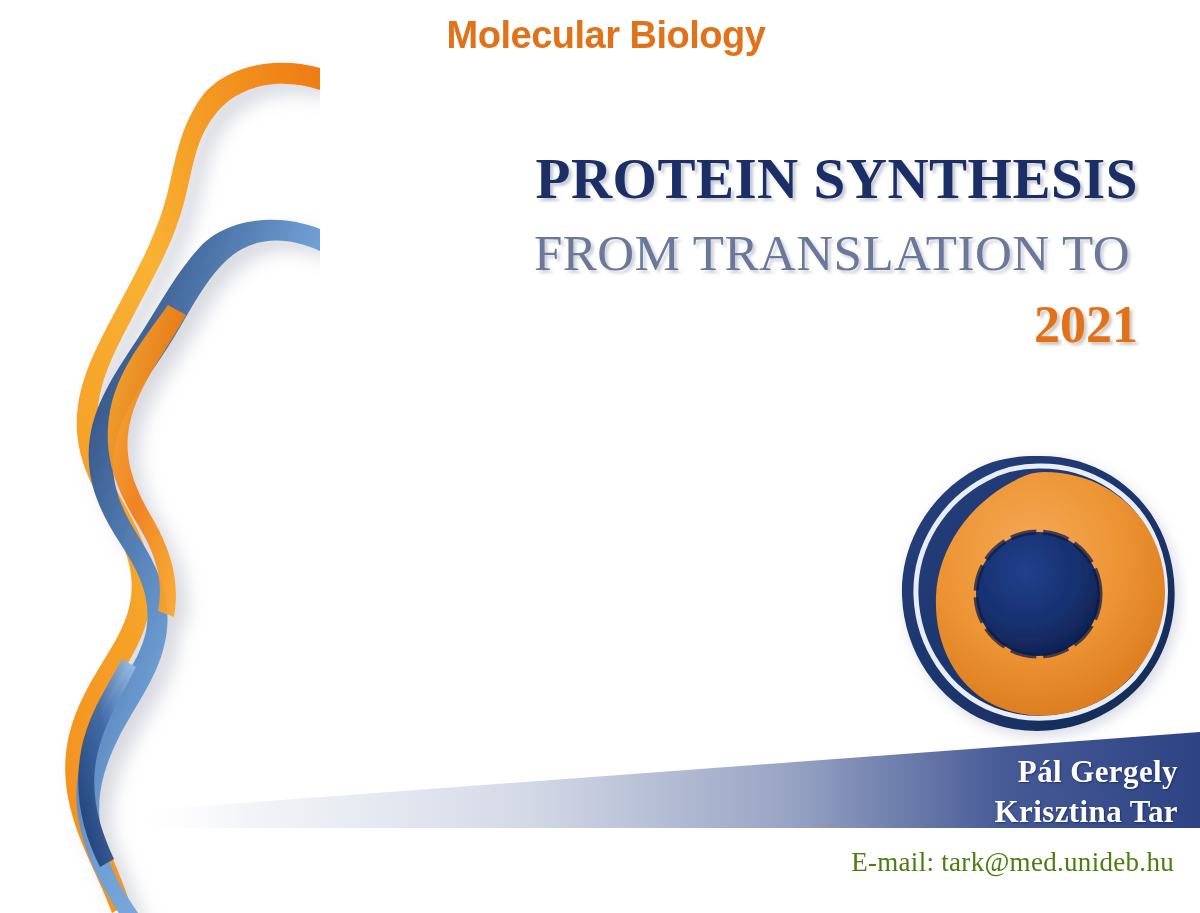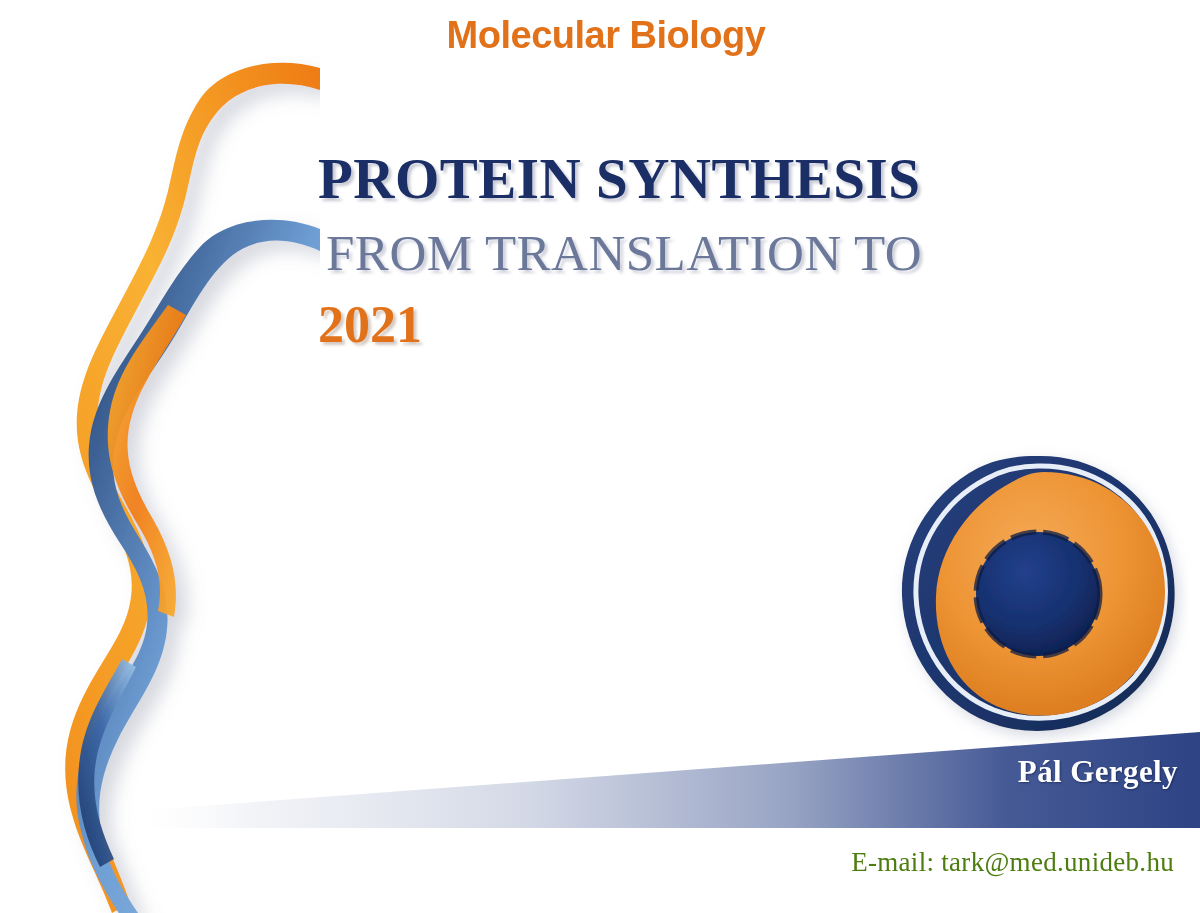--- a/index.html
+++ b/index.html
@@ -43,20 +43,21 @@
     height: 860px;
     pointer-events: none;
   }
 
   
   .title-block {
     position: absolute;
     left: 318px;
     top: 148px;
     width: 820px;
+    text-align: right;
   }
   .main-title {
     font-family: "Liberation Serif", serif;
     font-weight: bold;
     font-size: 57px;
     line-height: 1.08;
     letter-spacing: 0.5px;
     color: #1b2f66;
     text-shadow: 3px 3px 3px rgba(130,136,160,0.45);
     margin: 0 0 10px 0;
@@ -293,17 +294,18 @@
         <stop offset="62%" stop-color="#98a4c4"></stop>
         <stop offset="82%" stop-color="#465a96"></stop>
         <stop offset="100%" stop-color="#2e4384"></stop>
       </linearGradient>
     </defs>
     <path d="M 120 122 L 1200 42 L 1200 138 L 120 138 Z" fill="url(#bannerG)"></path>
   </svg>
 
   <div class="author-block">
     <div class="author-name">Pál Gergely</div>
+    <div class="author-name">Krisztina Tar</div>
   </div>
 
   <div class="email">E-mail: tark@med.unideb.hu</div>
 
 </div>
 
 </body></html>

